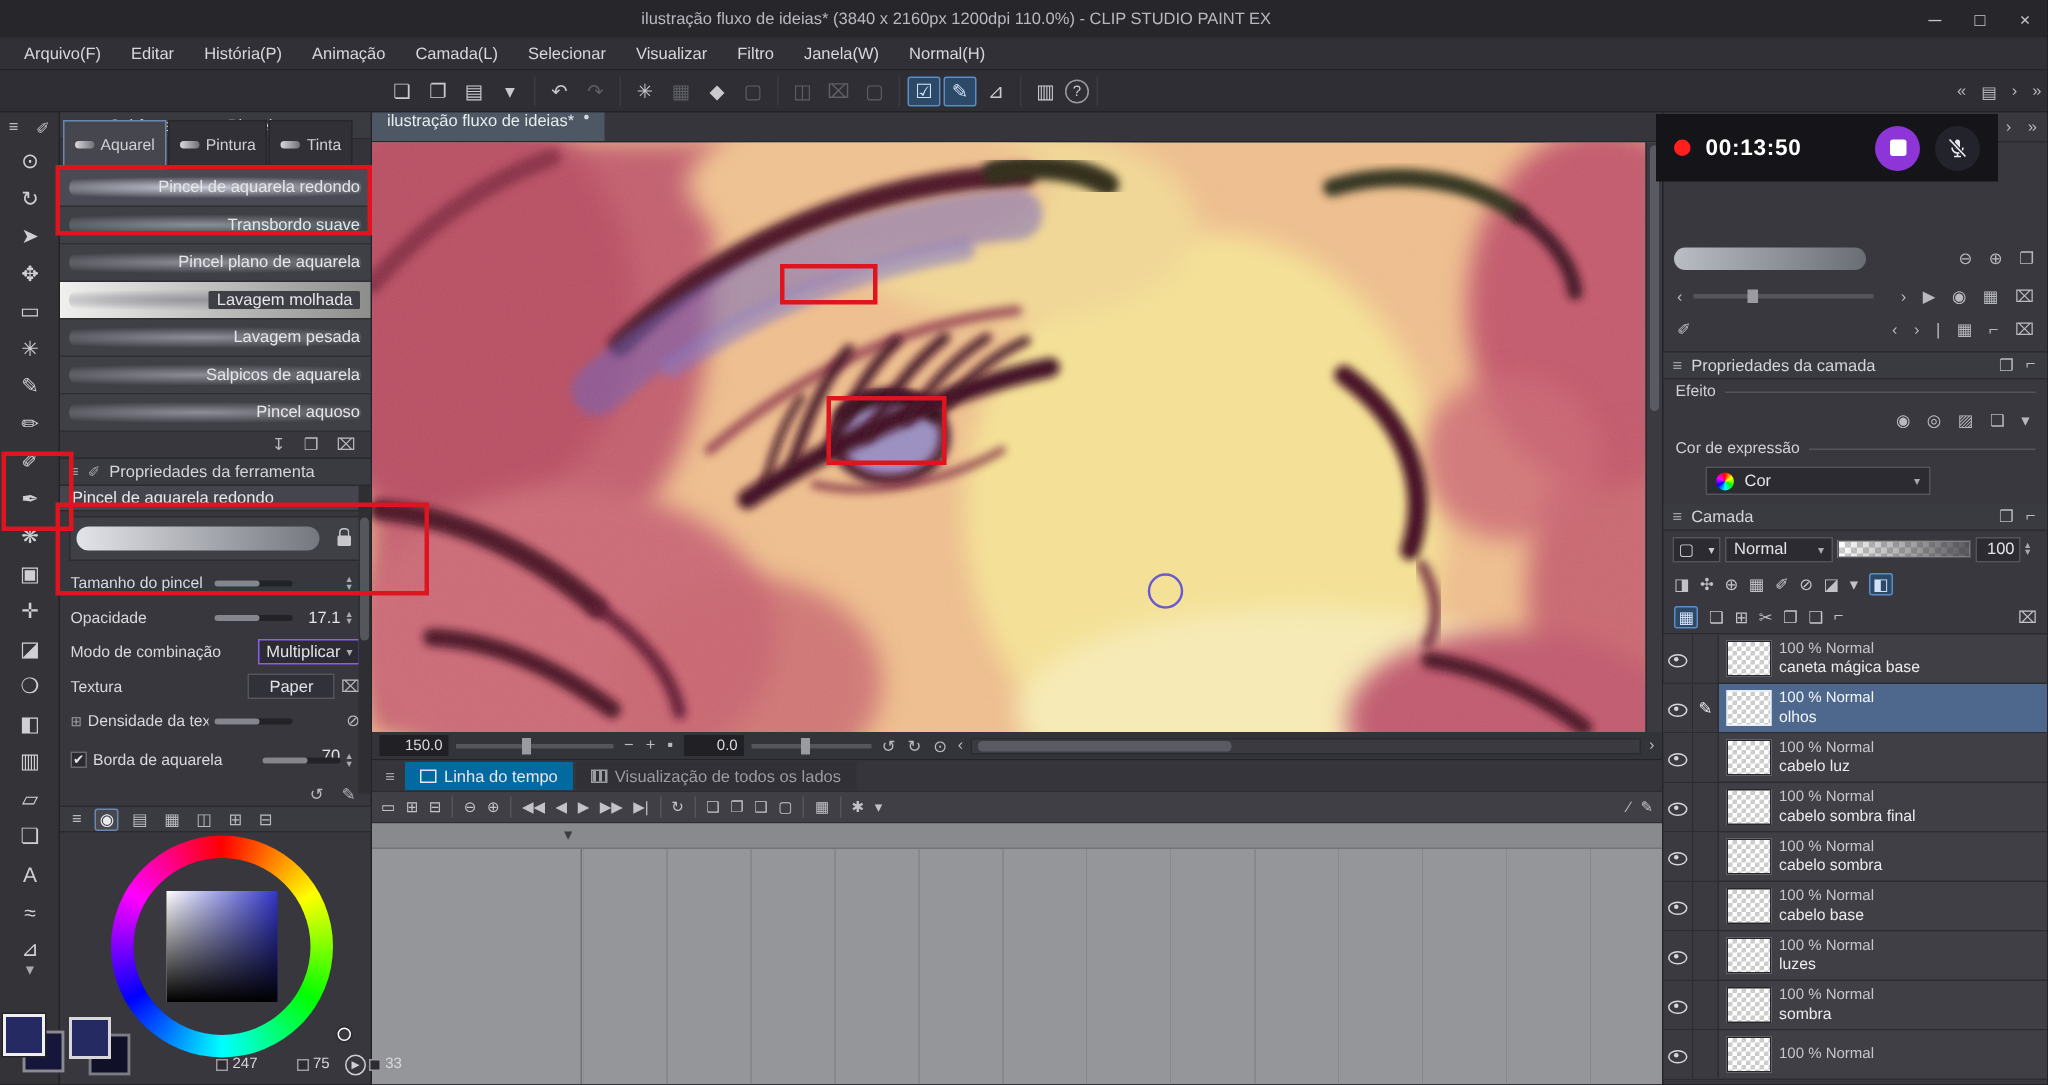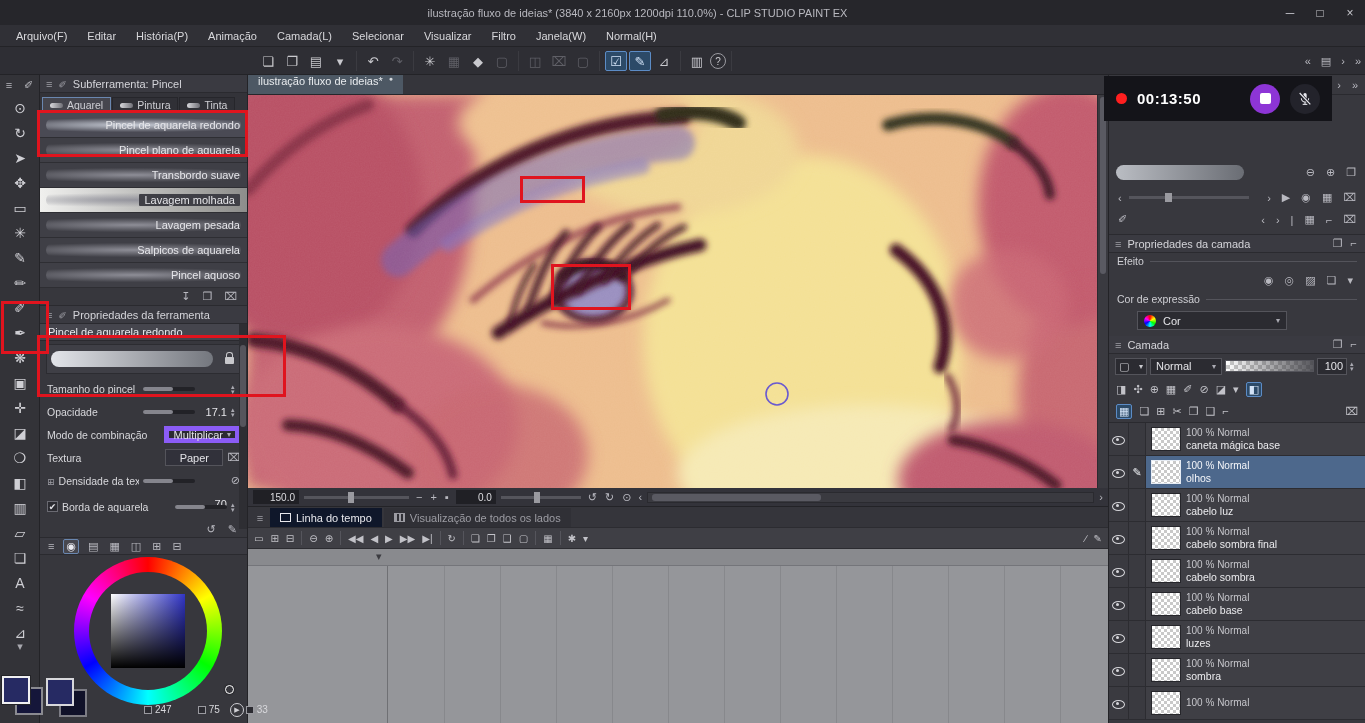--- a/index.html
+++ b/index.html
@@ -32,21 +32,21 @@
   .left-stack{position:absolute;left:40px;top:75px;width:208px;height:648px;background:#37373d;border-right:1px solid #232327;}
   .phead{height:18px;display:flex;align-items:center;gap:6px;padding:0 6px;background:#3a3a41;border-bottom:1px solid #2a2a2f;color:#d4d4d9;}
   .pmenu::before{content:"≡";color:#9f9fa6;}
   .pico::before{content:"✐";color:#9f9fa6;font-size:10px;}
   .phead .ptitle{flex:1;white-space:nowrap;overflow:hidden;}
   .hdr-side{display:flex;gap:4px;}
   .ficon{color:#b9b9c0;font-size:11px;padding:0 2px;}
   .ficon.active{color:#eaeaf0;background:#47474f;border:1px solid #6a87b0;border-radius:2px;}
 
   .subtool-tabs{height:20px;display:flex;align-items:flex-end;padding:1px 2px 0 2px;gap:1px;background:#333339;}
-  .stab{display:flex;align-items:center;gap:4px;height:16px;padding:0 7px;background:#303036;border:1px solid #26262b;color:#cfcfd4;font-size:10.5px;white-space:nowrap;overflow:hidden;}
+  .stab{display:flex;align-items:center;gap:4px;height:33px;padding:0 7px;background:#303036;border:1px solid #26262b;color:#cfcfd4;font-size:10.5px;white-space:nowrap;overflow:hidden;}
   .stab.active{background:#46464e;border-color:#6a87b0;}
   .stroke-ic{width:13px;height:5px;border-radius:3px;background:linear-gradient(to right,#d8d8dc,#6f6f76);}
 
   .brush-list{}
   .brush-row{position:relative;height:25px;background:#3f3f46;border-bottom:1px solid #2e2e33;display:flex;align-items:center;padding:0 7px;}
   .brush-row.sel{background:#4a4a54;}
   .bstroke{position:absolute;left:6px;right:6px;top:5px;bottom:5px;border-radius:8px;background:radial-gradient(ellipse 100% 72% at 45% 50%,rgba(146,146,155,.95),rgba(146,146,155,0) 72%);}
   .brush-row.sel .bstroke{background:radial-gradient(ellipse 100% 72% at 45% 50%,rgba(205,210,220,.95),rgba(205,210,220,0) 72%);}
   .bname{position:relative;z-index:1;margin-left:auto;color:#e6e6ea;font-size:11px;white-space:nowrap;}
   .brush-row.light{background:linear-gradient(to right,#f0f0ee,#8d8d8b);}
@@ -61,21 +61,21 @@
 
   .prop-row{display:flex;align-items:center;gap:4px;padding:0 7px;height:23px;}
   .prop-row.tall{height:29px;}
   .plabel{flex:1;color:#d8d8dc;white-space:nowrap;overflow:hidden;font-size:10.5px;}
   .pslider{width:52px;height:4px;background:#222227;border-radius:2px;position:relative;}
   .pslider i{position:absolute;left:0;top:0;bottom:0;width:58%;background:#85858d;border-radius:2px;}
   .pval{width:28px;text-align:right;color:#e4e4e8;margin-top:46px;}
   .pstep{display:flex;flex-direction:column;line-height:5px;color:#aaaab2;font-size:7px;width:9px;}
   .pstep::before{content:"▴";}
   .pstep::after{content:"▾";}
-  .dd{min-width:64px;height:17px;background:#2b2b31;border:5px solid #8b5cf6;display:flex;align-items:center;justify-content:space-between;padding:0 4px;color:#e2e2e6;}
+  .dd{min-width:64px;height:17px;background:#2b2b31;border:1px solid #8b5cf6;display:flex;align-items:center;justify-content:space-between;padding:0 4px;color:#e2e2e6;}
   .dd::after{content:"▾";font-size:8px;color:#aaaab2;margin-left:4px;}
   .pbtn{min-width:58px;height:17px;background:#31313a;border:1px solid #54545b;display:flex;align-items:center;justify-content:center;color:#e2e2e6;}
   .trash::before{content:"⌧";color:#b9b9c0;}
   .expander::before{content:"⊞";color:#9f9fa6;font-size:9px;}
   .noicon::before{content:"⊘";color:#b9b9c0;}
   .cbx{width:11px;height:11px;background:#2b2b31;border:1px solid #6a6a72;display:flex;align-items:center;justify-content:center;color:#e6e6ea;font-size:9px;}
   .cbx::before{content:"✔";}
   .props-footer{height:16px;display:flex;justify-content:flex-end;gap:8px;align-items:center;padding:0 8px;}
   .pscroll{position:absolute;right:0;top:249px;width:8px;height:205px;background:#2e2e33;}
   .pscroll i{position:absolute;left:1px;right:1px;top:10%;height:40%;background:#55555c;border-radius:3px;}
@@ -116,21 +116,21 @@
   .sarrow{color:#b9b9c0;}
   .hscroll{flex:1;height:11px;background:#3a3a40;position:relative;border:1px solid #2a2a2f;}
   .hscroll i{position:absolute;left:4px;top:1px;bottom:1px;width:38%;background:#5a5a62;border-radius:3px;}
 
   
   .timeline{position:absolute;left:248px;top:507px;width:860px;height:216px;background:#3a3a40;display:flex;flex-direction:column;}
   .tl-tabs{height:20px;display:flex;align-items:flex-end;gap:2px;background:#35353b;padding-left:4px;}
   .tl-menu{width:16px;color:#9f9fa6;display:flex;align-items:center;justify-content:center;height:19px;}
   .tl-menu::before{content:"≡";}
   .tl-tab{display:flex;align-items:center;gap:5px;height:19px;padding:0 10px;color:#9c9ca3;background:#303036;}
-  .tl-tab.active{background:#0f172a;color:#e8e8ec;}
+  .tl-tab.active{background:#0369a1;color:#e8e8ec;}
   .tl-ic{width:11px;height:9px;border:1px solid currentColor;}
   .tl-ic.i2{background:repeating-linear-gradient(to right,currentColor 0 2px,transparent 2px 4px);}
   .tl-toolbar{height:22px;background:#3f3f45;display:flex;align-items:center;padding:0 6px;border-top:1px solid #2c2c31;border-bottom:1px solid #2c2c31;}
   .tl-group{display:flex;align-items:center;gap:7px;}
   .tli{color:#c2c2c8;font-size:10px;white-space:nowrap;}
   .sep{width:1px;height:14px;background:#55555c;display:inline-block;}
   .push{margin-left:auto;}
   .frames{position:relative;flex:1;background:#95969a;}
   .frames-head{position:absolute;left:0;right:0;top:0;height:17px;background:#898a8e;border-bottom:1px solid #74757a;}
   .fh-caret{position:absolute;left:128px;top:1px;color:#3b3b40;}
@@ -312,25 +312,25 @@
           <span>Tinta</span>
         </div>
       </div>
     <div class="brush-list">
         <div class="brush-row sel">
           <div class="bstroke"></div>
           <div class="bname">Pincel de aquarela redondo</div>
         </div>
         <div class="brush-row">
           <div class="bstroke"></div>
-          <div class="bname">Pincel plano de aquarela</div>
+          <div class="bname">Transbordo suave</div>
         </div>
         <div class="brush-row">
           <div class="bstroke"></div>
-          <div class="bname">Transbordo suave</div>
+          <div class="bname">Pincel plano de aquarela</div>
         </div>
         <div class="brush-row light">
           <div class="bstroke"></div>
           <div class="bname">Lavagem molhada</div>
         </div>
         <div class="brush-row">
           <div class="bstroke"></div>
           <div class="bname">Lavagem pesada</div>
         </div>
         <div class="brush-row">

